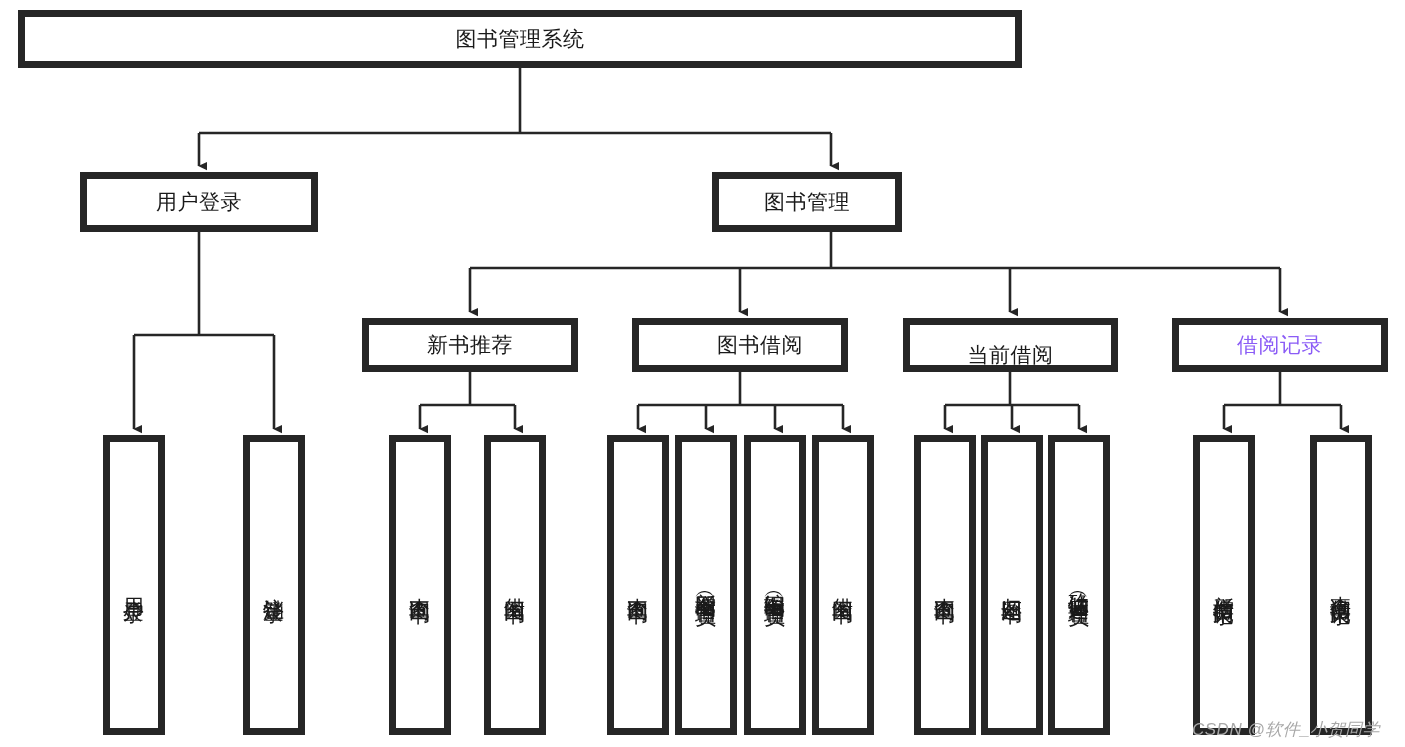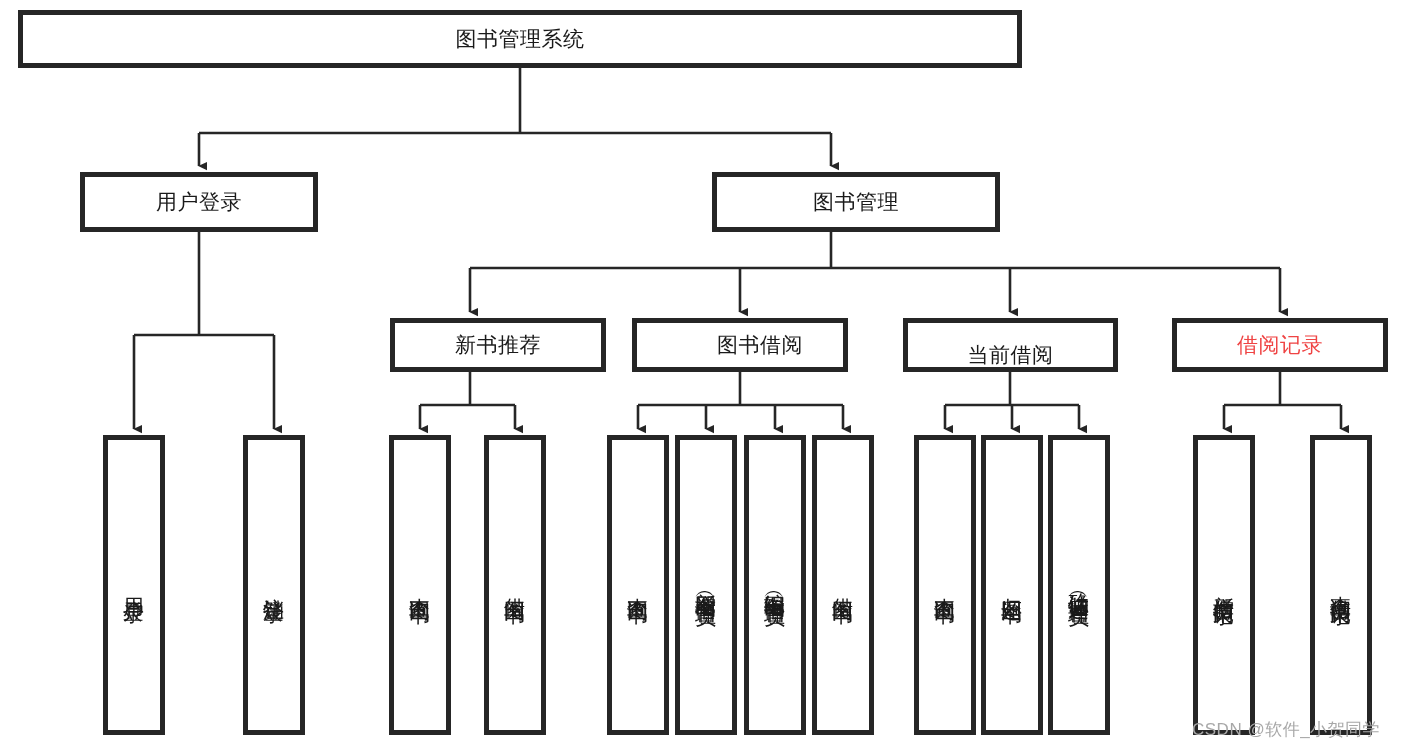--- a/index.html
+++ b/index.html
@@ -21,21 +21,21 @@
     position: absolute;
     left: 0;
     top: 0;
     width: 1405px;
     height: 747px;
   }
   .node-box {
     position: absolute;
     box-sizing: border-box;
     background: #ffffff;
-    border: 5px solid #7f1d1d;
+    border: 7px solid #7f1d1d;
     display: flex;
     align-items: center;
     justify-content: center;
     overflow: hidden;
   }
   .node-label-h {
     font-size: 21px;
     color: #1a1a1a;
     line-height: 1.1;
     letter-spacing: 0.5px;
@@ -116,35 +116,35 @@
     </g>
   </svg>
 
   <div class="node-box" style="left: 18px; top: 10px; width: 1004px; height: 58px; border-color: rgb(38, 38, 38); background: rgb(255, 255, 255);">
     <span class="node-label-h" style="color: rgb(26, 26, 26);">图书管理系统</span>
   </div>
 
   <div class="node-box" style="left: 80px; top: 172px; width: 238px; height: 60px; border-color: rgb(38, 38, 38); background: rgb(255, 255, 255);">
     <span class="node-label-h" style="color: rgb(26, 26, 26);">用户登录</span>
   </div>
-  <div class="node-box" style="left: 712px; top: 172px; width: 288px; height: 60px; border-color: rgb(38, 38, 38); background: rgb(255, 255, 255);">
+  <div class="node-box" style="left: 712px; top: 172px; width: 190px; height: 60px; border-color: rgb(38, 38, 38); background: rgb(255, 255, 255);">
     <span class="node-label-h" style="color: rgb(26, 26, 26);">图书管理</span>
   </div>
 
-  <div class="node-box" style="left: 362px; top: 318px; width: 216px; height: 54px; border-color: rgb(38, 38, 38); background: rgb(255, 255, 255); margin-left: 28px;">
+  <div class="node-box" style="left: 362px; top: 318px; width: 216px; height: 54px; border-color: rgb(38, 38, 38); background: rgb(255, 255, 255);">
     <span class="node-label-h" style="color: rgb(26, 26, 26);">新书推荐</span>
   </div>
   <div class="node-box" style="left: 632px; top: 318px; width: 216px; height: 54px; border-color: rgb(38, 38, 38); background: rgb(255, 255, 255); padding-left: 40px;">
     <span class="node-label-h" style="color: rgb(26, 26, 26);">图书借阅</span>
   </div>
   <div class="node-box" style="left: 903px; top: 318px; width: 215px; height: 54px; border-color: rgb(38, 38, 38); background: rgb(255, 255, 255);">
     <span class="node-label-h" style="color: rgb(26, 26, 26); margin-top: 19px;">当前借阅</span>
   </div>
   <div class="node-box" style="left: 1172px; top: 318px; width: 216px; height: 54px; border-color: rgb(38, 38, 38); background: rgb(255, 255, 255);">
-    <span class="node-label-h" style="color: #ef4444;">借阅记录</span>
+    <span class="node-label-h" style="color: #8b5cf6;">借阅记录</span>
   </div>
 
   <div class="node-box" style="left: 103px; top: 435px; width: 62px; height: 300px; border-color: rgb(38, 38, 38); background: rgb(255, 255, 255);">
     <span class="node-label-v" style="color: rgb(26, 26, 26);">用户登录</span>
   </div>
   <div class="node-box" style="left: 243px; top: 435px; width: 62px; height: 300px; border-color: rgb(38, 38, 38); background: rgb(255, 255, 255);">
     <span class="node-label-v" style="color: rgb(26, 26, 26);">注销登录</span>
   </div>
   <div class="node-box" style="left: 389px; top: 435px; width: 62px; height: 300px; border-color: rgb(38, 38, 38); background: rgb(255, 255, 255);">
     <span class="node-label-v" style="color: rgb(26, 26, 26);">查询图书</span>
@@ -173,15 +173,15 @@
   <div class="node-box" style="left: 1048px; top: 435px; width: 62px; height: 300px; border-color: rgb(38, 38, 38); background: rgb(255, 255, 255);">
     <span class="node-label-v" style="color: rgb(26, 26, 26);">确认归还（管理员）</span>
   </div>
   <div class="node-box" style="left: 1193px; top: 435px; width: 62px; height: 300px; border-color: rgb(38, 38, 38); background: rgb(255, 255, 255);">
     <span class="node-label-v" style="color: rgb(26, 26, 26);">新增借阅记录</span>
   </div>
   <div class="node-box" style="left: 1310px; top: 435px; width: 62px; height: 300px; border-color: rgb(38, 38, 38); background: rgb(255, 255, 255);">
     <span class="node-label-v" style="color: rgb(26, 26, 26);">查询借阅记录</span>
   </div>
 
-  <div class="watermark" style="left: 1192px; top: 718px; color: rgb(168, 168, 168);">CSDN @软件_小贺同学</div>
+  <div class="watermark" style="left: 1192px; top: 718px; color: rgb(168, 168, 168); font-style: italic;">CSDN @软件_小贺同学</div>
 
 </div>
 
 </body></html>

